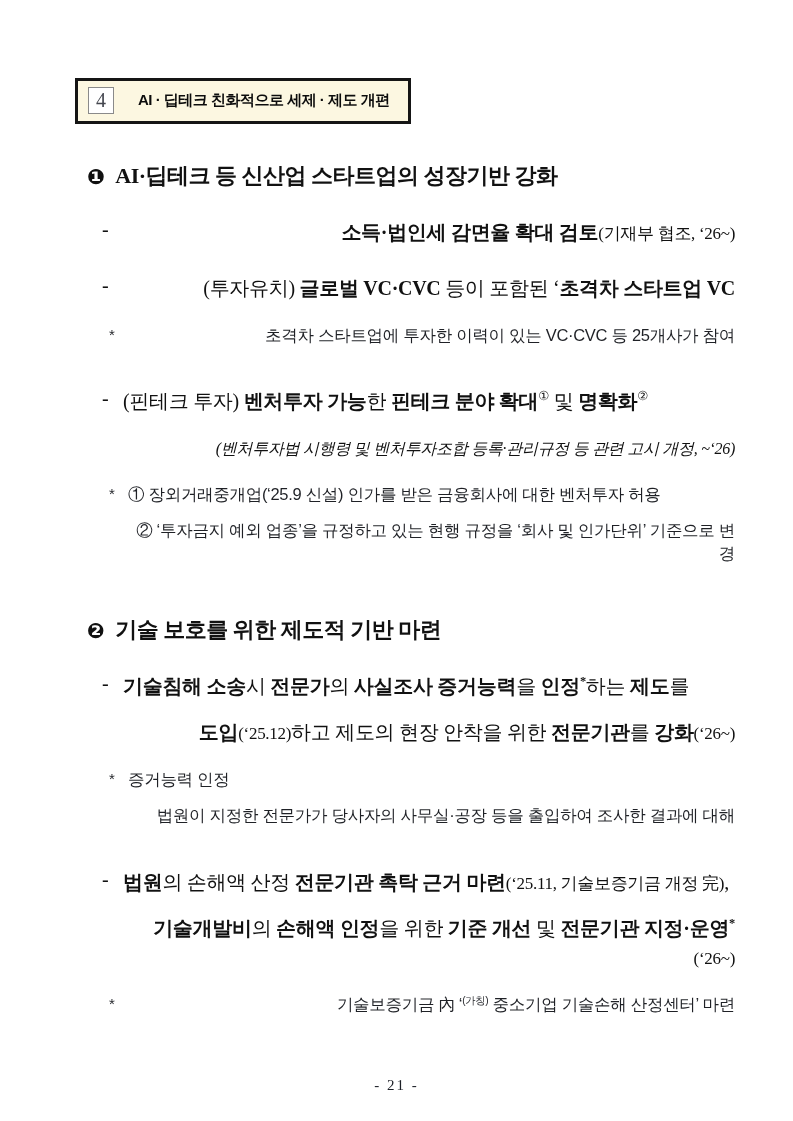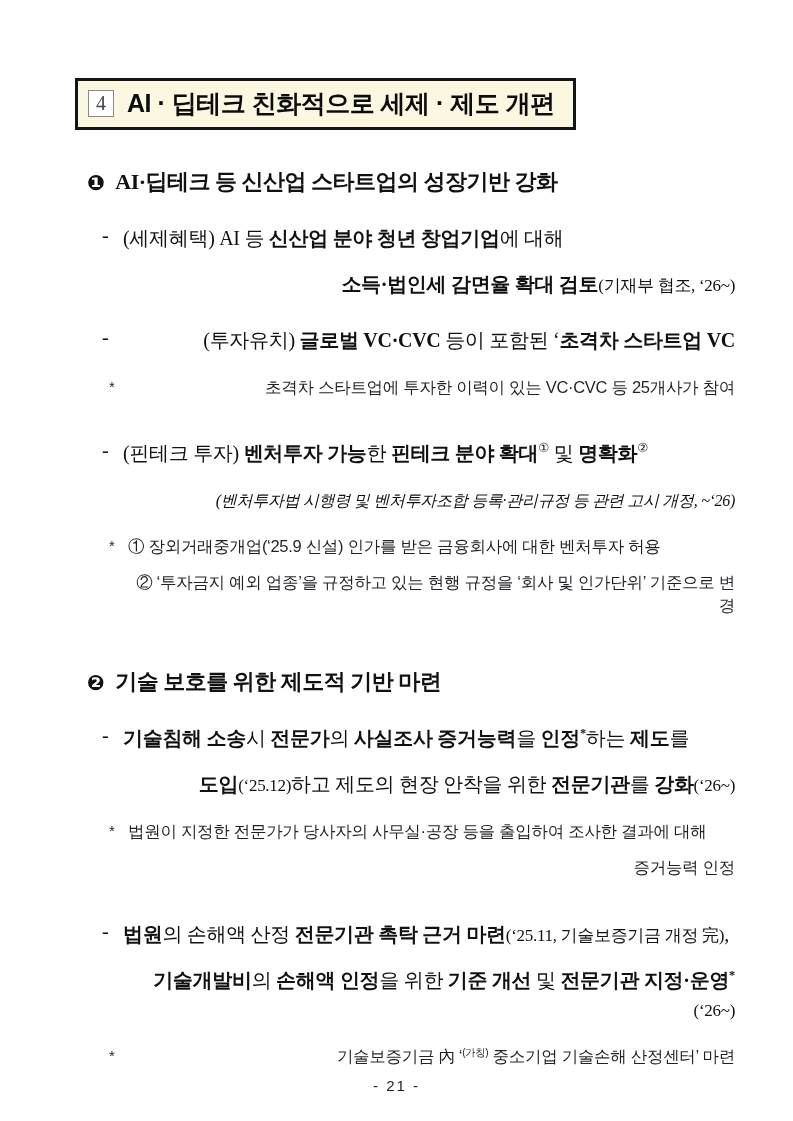--- a/index.html
+++ b/index.html
@@ -19,22 +19,22 @@
     padding:6px 18px 7px 10px;
   }
   .title-num {
     font-family:"Liberation Serif", serif;
     font-size:20px; line-height:1.25; color:#44474f;
     border:1px solid #8a8a8a; background:#ffffff;
     padding:0 7px;
   }
   .title-text {
     font-family:"Liberation Sans", sans-serif;
-    font-weight:700; font-size:25px; color:#0c0c0c;
-    letter-spacing:-0.5px; white-space:nowrap;
+    font-weight:700; font-size:15px; color:#0c0c0c;
+    letter-spacing:-0.5px; white-space:nowrap;margin-left:11px;
   }
 
   
   .doc-section { margin-top:37px; }
   .section-heading {
     display:flex; align-items:baseline; gap:11px;
     margin-left:12px;
     font-weight:700; font-size:22px; letter-spacing:-0.5px;
   }
   .section-marker { font-family:"DejaVu Sans", sans-serif; font-size:21px; position:relative; top:1px; }
@@ -60,21 +60,21 @@
 
   .run-b   { font-weight:700; }
   .run-sm  { font-size:17px; }
   .run-sm2 { font-size:16px;font-style:italic; }
   .run-sup { vertical-align:super; font-size:0.62em; line-height:0; }
 
   
   .page-footer {
     position:absolute; bottom:27px; left:0; right:0;
     text-align:center;
-    font-family:Liberation Sans, sans-serif;
+    font-family:Liberation Serif, serif;
     font-size:15px; color:#1c1f26; letter-spacing:2px;
   }
 </style>
 </head>
 <body>
 
 <div class="page">
 
   <div class="title-box" style="background: rgb(252, 247, 225); border-color: rgb(21, 21, 21);">
     <span class="title-num">4</span>
@@ -83,21 +83,20 @@
 
   <div>
       <section class="doc-section">
         <div class="section-heading">
           <span class="section-marker">❶</span>
           <span class="section-heading-text">AI·딥테크 등 신산업 스타트업의 성장기반 강화</span>
         </div>
         <div class="block block-bullet">
           <span class="block-marker">-</span>
           <div class="lines">
-            <div class="line"><span class="run">(세제혜택) AI 등 </span><span class="run run-b">신산업 분야 청년 창업기업</span><span class="run">에 대해</span></div>
             <div class="line"><span class="run run-b">소득·법인세 감면율 확대 검토</span><span class="run run-sm">(기재부 협조, ‘26~)</span></div>
           </div>
         </div>
         <div class="block block-bullet">
           <span class="block-marker">-</span>
           <div class="lines">
             <div class="line"><span class="run">(투자유치) </span><span class="run run-b">글로벌 VC·CVC</span><span class="run"> 등이 포함된 ‘</span><span class="run run-b">초격차 스타트업 VC</span></div>
           </div>
         </div>
         <div class="block block-footnote">
@@ -129,22 +128,22 @@
         <div class="block block-bullet">
           <span class="block-marker">-</span>
           <div class="lines">
             <div class="line"><span class="run run-b">기술침해 소송</span><span class="run">시 </span><span class="run run-b">전문가</span><span class="run">의 </span><span class="run run-b">사실조사 증거능력</span><span class="run">을 </span><span class="run run-b">인정</span><span class="run run-sup run-b">*</span><span class="run">하는 </span><span class="run run-b">제도</span><span class="run">를</span></div>
             <div class="line"><span class="run run-b">도입</span><span class="run run-sm">(‘25.12)</span><span class="run">하고 제도의 현장 안착을 위한 </span><span class="run run-b">전문기관</span><span class="run">를 </span><span class="run run-b">강화</span><span class="run run-sm">(‘26~)</span></div>
           </div>
         </div>
         <div class="block block-footnote">
           <span class="block-marker">*</span>
           <div class="lines">
+            <div class="line"><span class="run">증거능력 인정</span></div>
             <div class="line"><span class="run">법원이 지정한 전문가가 당사자의 사무실·공장 등을 출입하여 조사한 결과에 대해</span></div>
-            <div class="line"><span class="run">증거능력 인정</span></div>
           </div>
         </div>
         <div class="block block-bullet">
           <span class="block-marker">-</span>
           <div class="lines">
             <div class="line"><span class="run run-b">법원</span><span class="run">의 손해액 산정 </span><span class="run run-b">전문기관 촉탁 근거 마련</span><span class="run run-sm">(‘25.11, 기술보증기금 개정 完)</span><span class="run">,</span></div>
             <div class="line"><span class="run run-b">기술개발비</span><span class="run">의 </span><span class="run run-b">손해액 인정</span><span class="run">을 위한 </span><span class="run run-b">기준 개선</span><span class="run"> 및 </span><span class="run run-b">전문기관 지정·운영</span><span class="run run-sup run-b">*</span><span class="run run-sm">(‘26~)</span></div>
           </div>
         </div>
         <div class="block block-footnote">

